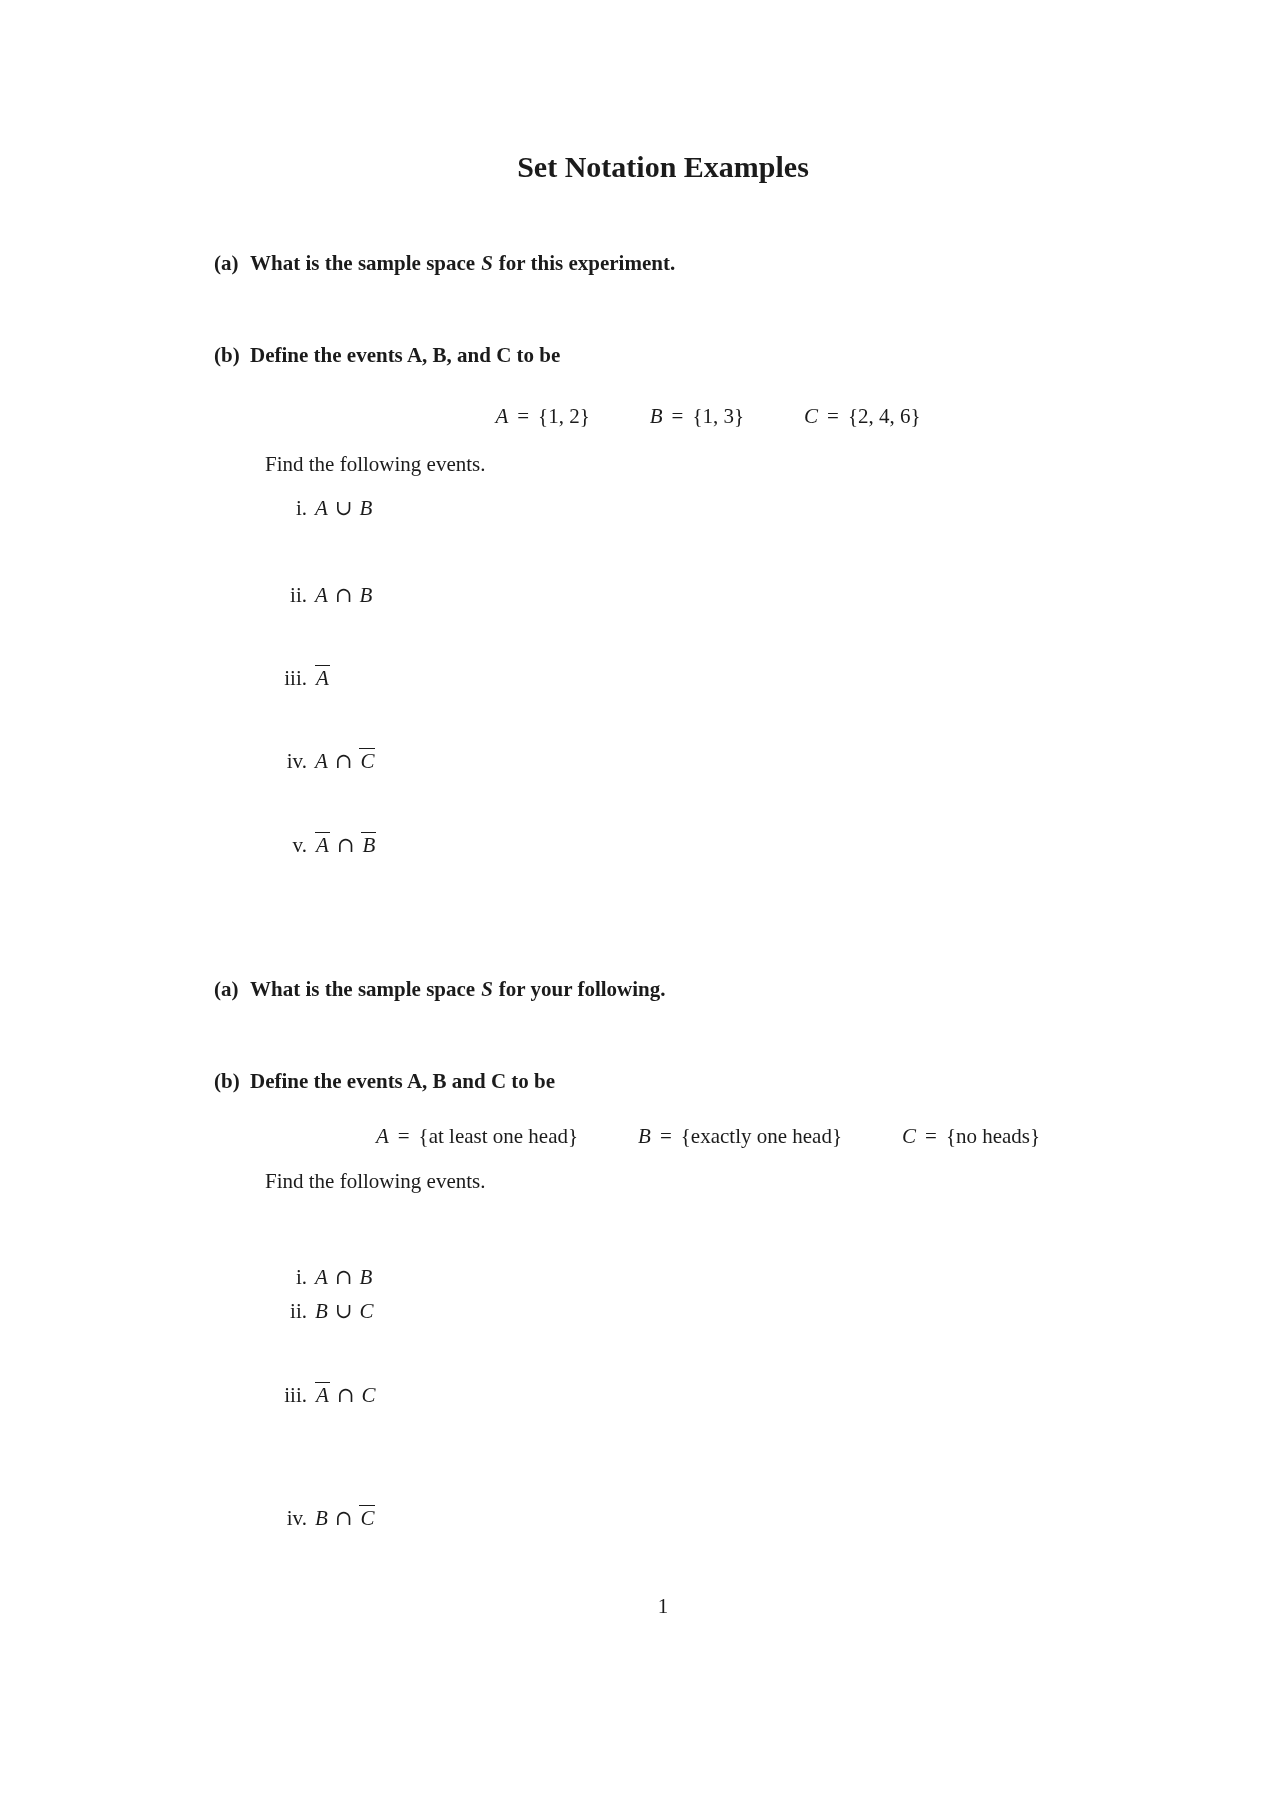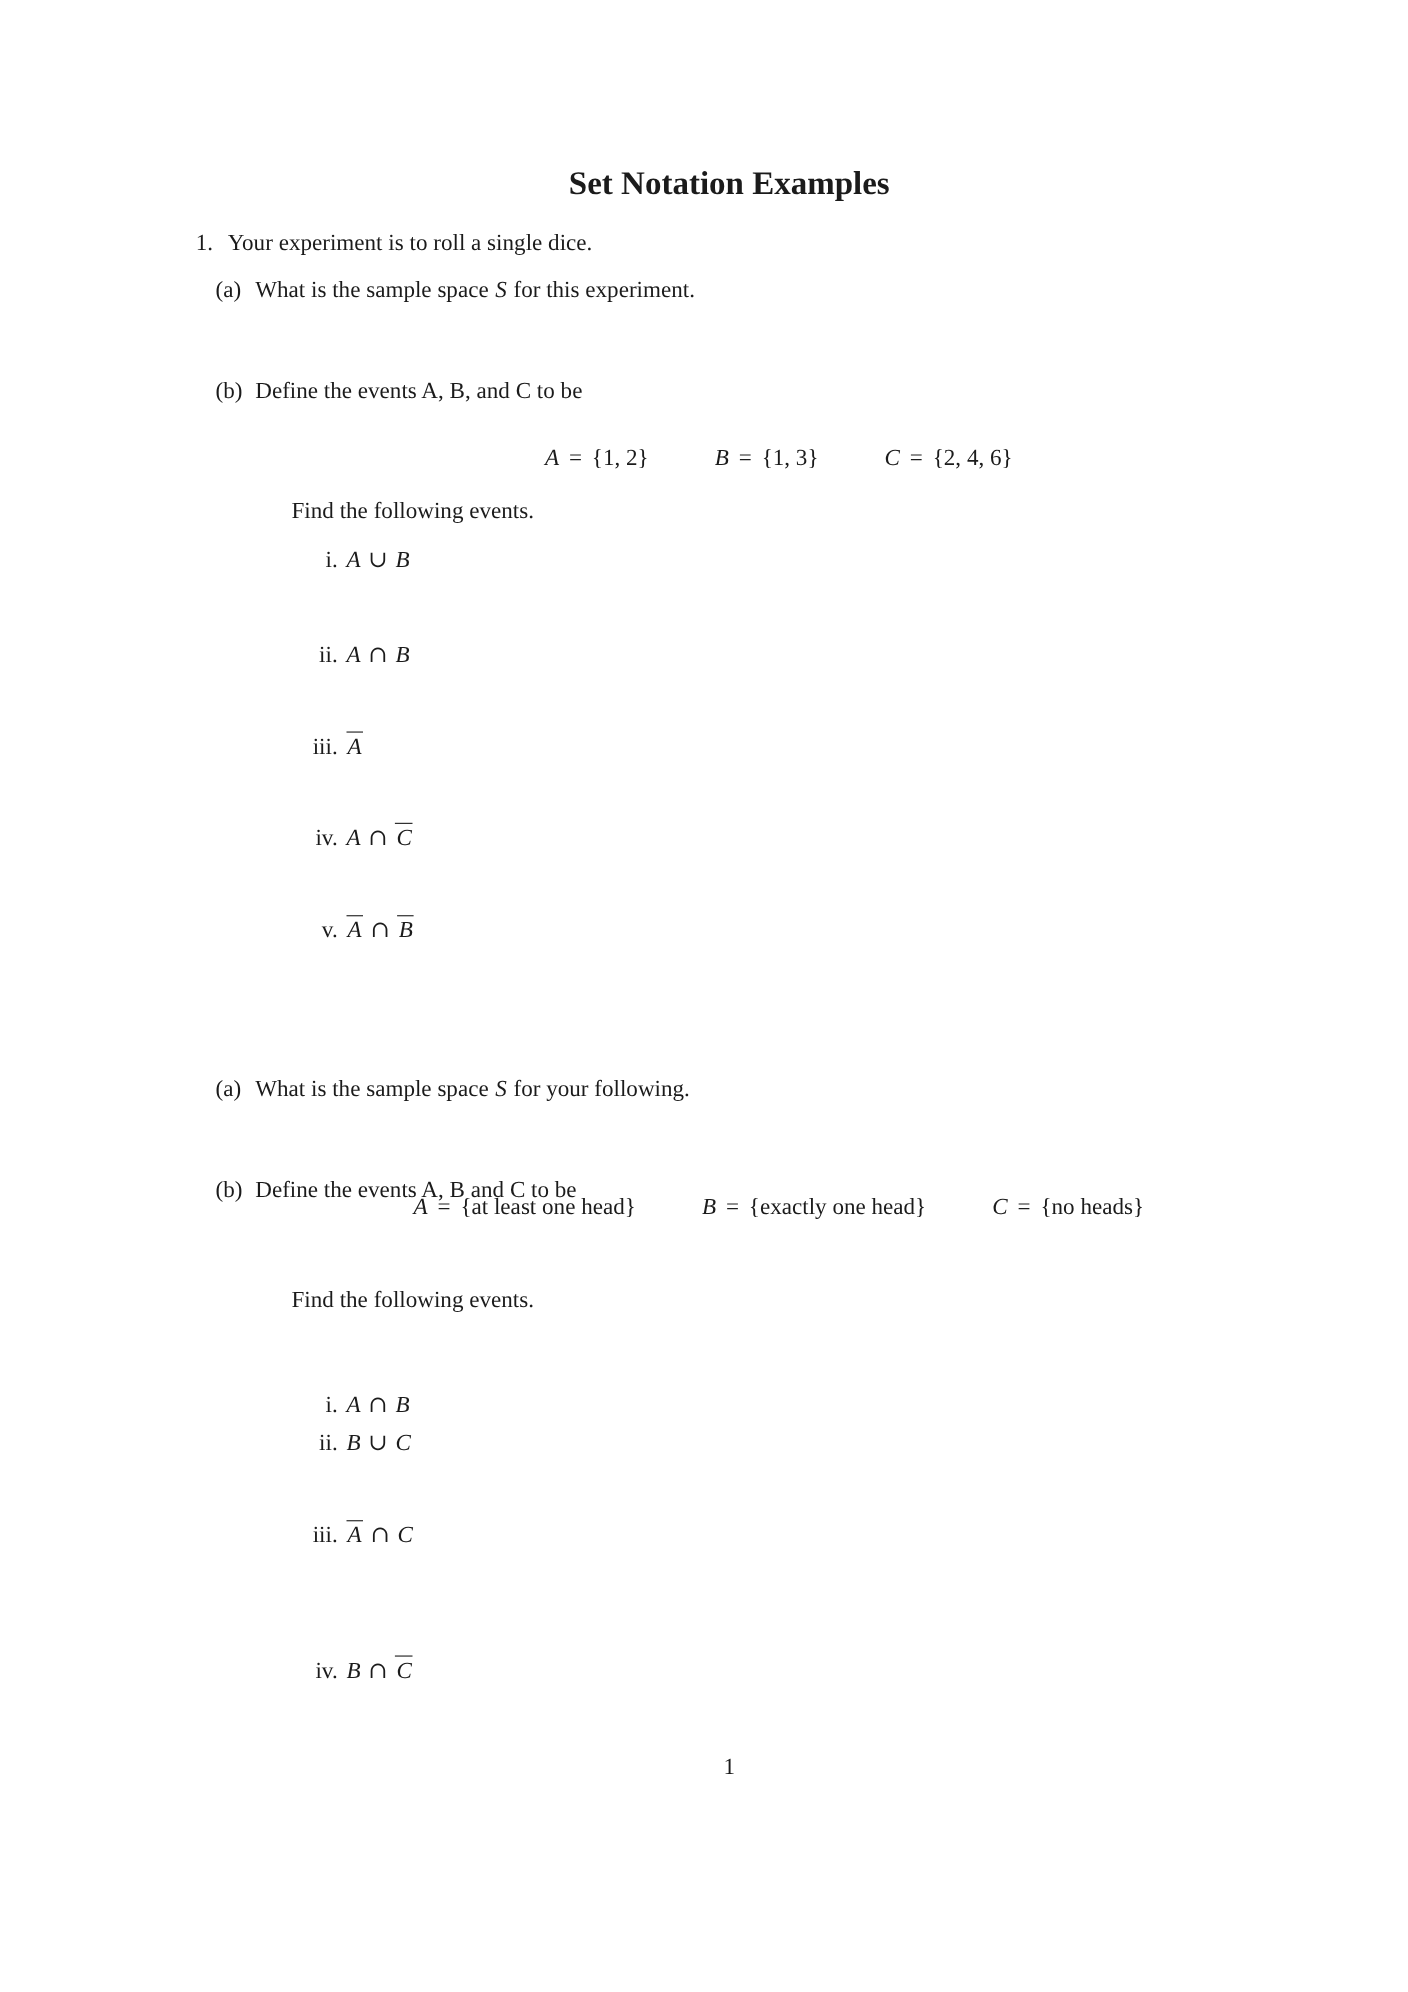--- a/index.html
+++ b/index.html
@@ -17,21 +17,21 @@
   .row { position: absolute; white-space: nowrap; }
 
   .title-row {
     left: 160px; width: 1006px; text-align: center;
     font-size: 30px; line-height: 38px; font-weight: bold;
   }
 
   .problem-row { left: 178px; }
   .problem-row .num-label { display: inline-block; width: 29px; }
 
-  .part-row { left: 196px; }
+  .part-row { left: 214px; font-weight: bold; }
   .part-row .part-label { display: inline-block; width: 36px; }
 
   .find-row { left: 265px; }
 
   .item-row { left: 200px; margin-top: 12px; }
   .item-row .item-label {
     display: inline-block; width: 107px; text-align: right; margin-right: 8px;
   }
 
   .eq-row {
@@ -55,23 +55,20 @@
 
   .footer-row { left: 160px; width: 1006px; text-align: center; }
 </style>
 </head>
 <body>
 
 <div class="page">
 
   <div class="row title-row" style="top:148px">Set Notation Examples</div>
 
-  <div class="row problem-row" style="top:207px">
-    <span class="num-label">1.</span><span>Your experiment is to roll a single dice.</span>
-  </div>
 
   <div class="row part-row" style="top:250px">
     <span class="part-label">(a)</span><span><span>What is the sample space</span><span class="inline-var">S</span><span>for this experiment.</span></span>
   </div>
 
   <div class="row part-row" style="top:342px">
     <span class="part-label">(b)</span><span>Define the events A, B, and C to be</span>
   </div>
 
   <div class="row eq-row" style="top:403px">
@@ -104,21 +101,21 @@
 
 
   <div class="row part-row" style="top:976px">
     <span class="part-label">(a)</span><span><span>What is the sample space</span><span class="inline-var">S</span><span>for your following.</span></span>
   </div>
 
   <div class="row part-row" style="top:1068px">
     <span class="part-label">(b)</span><span>Define the events A, B and C to be</span>
   </div>
 
-  <div class="row eq-row" style="top:1084px">
+  <div class="row eq-row" style="top:1123px">
     <span class="eq-group"><span class="mvar">A</span><span class="mrel">=</span><span class="mrhs">{at least one head}</span></span>
     <span class="eq-group"><span class="mvar">B</span><span class="mrel">=</span><span class="mrhs">{exactly one head}</span></span>
     <span class="eq-group"><span class="mvar">C</span><span class="mrel">=</span><span class="mrhs">{no heads}</span></span>
   </div>
 
   <div class="row find-row" style="top:1168px">Find the following events.</div>
 
   <div class="row item-row" style="top:1252px">
     <span class="item-label">i.</span><span><span class="mvar">A</span><span class="mop">∩</span><span class="mvar">B</span></span>
   </div>

